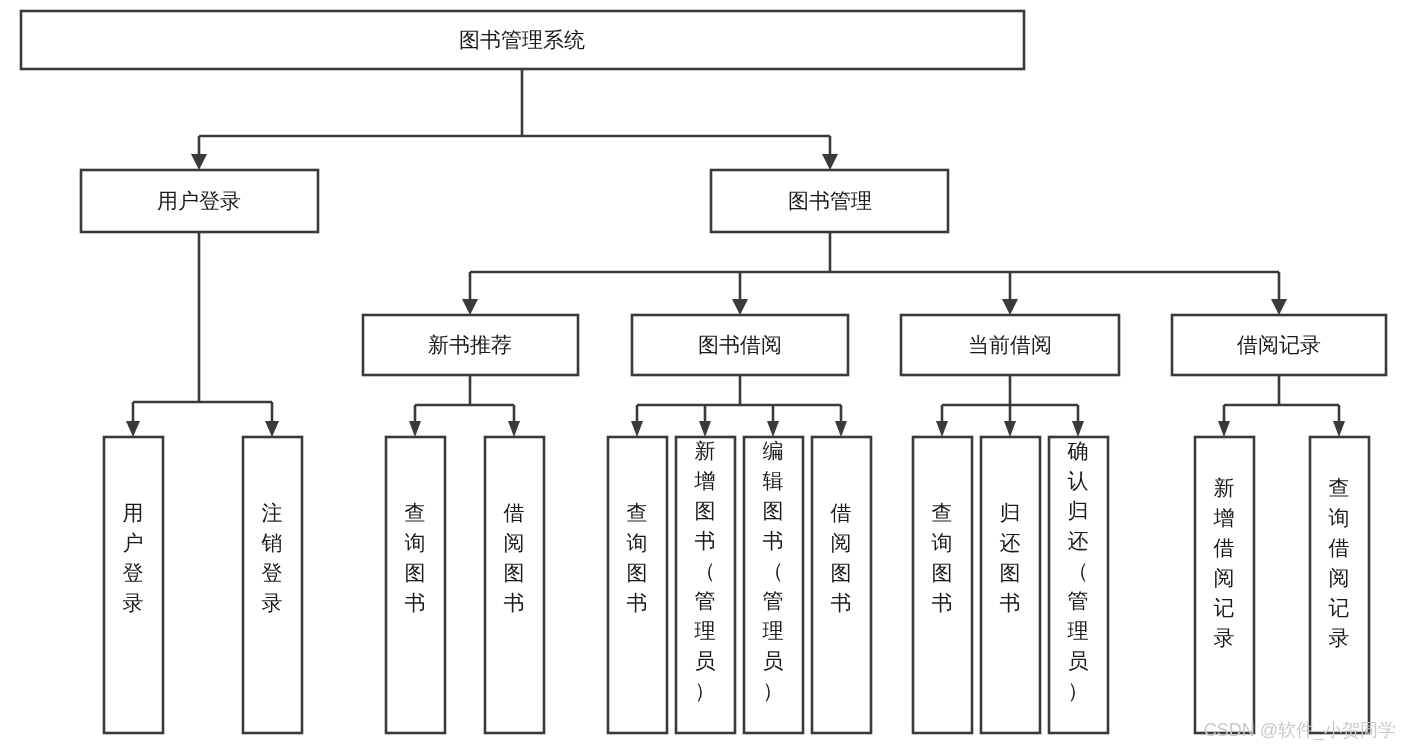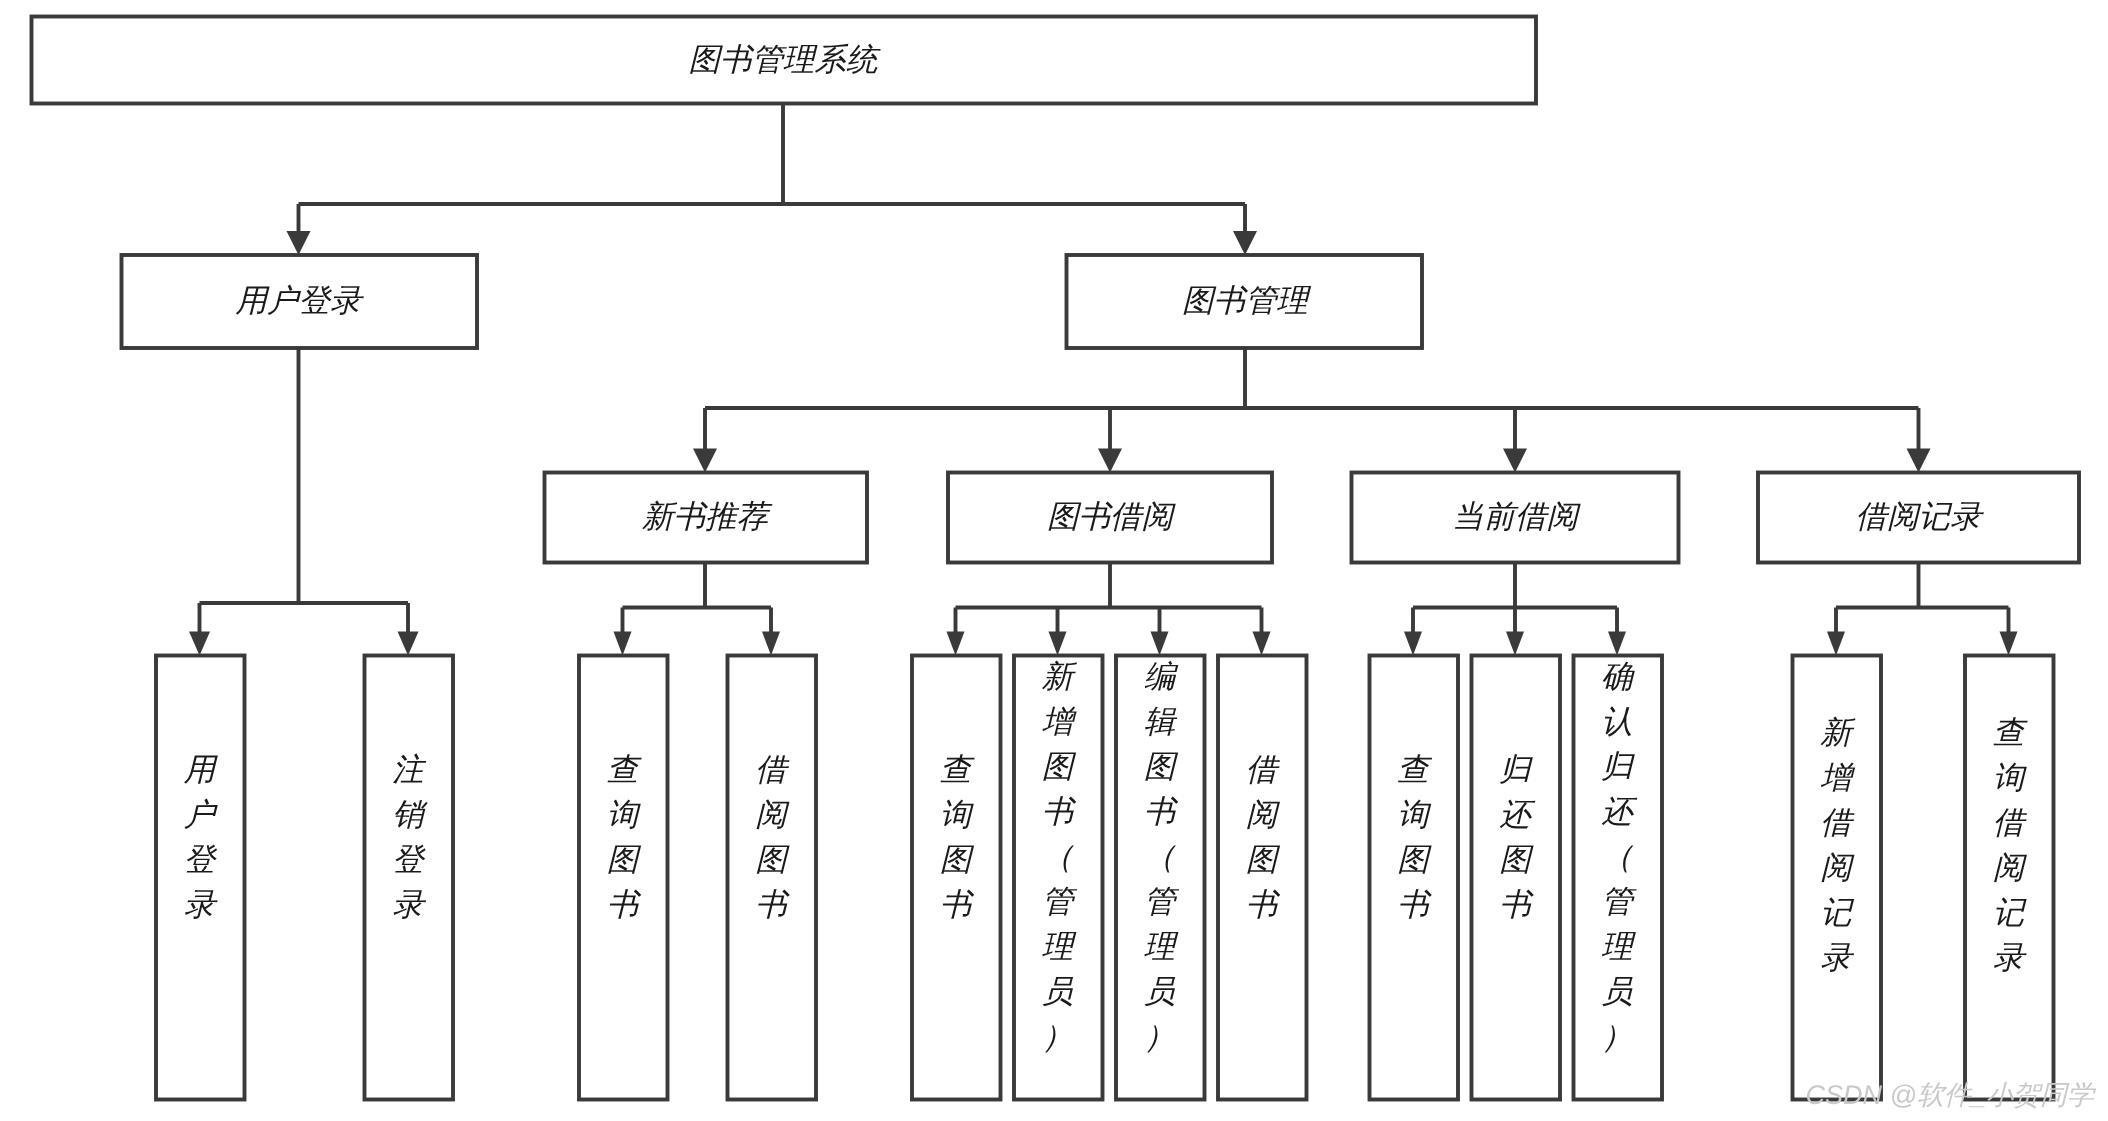--- a/index.html
+++ b/index.html
@@ -11,21 +11,20 @@
     width: 1405px;
     height: 747px;
     overflow: hidden;
     font-family: "Liberation Sans", "DejaVu Sans", sans-serif;
   }
   #diagram-root {
     position: relative;
     width: 1405px;
     height: 747px;
     background: #ffffff;
-    font-style: italic;
   }
   svg.diagram-canvas {
     position: absolute;
     left: 0;
     top: 0;
     width: 1405px;
     height: 747px;
     display: block;
   }
   .node-box {

